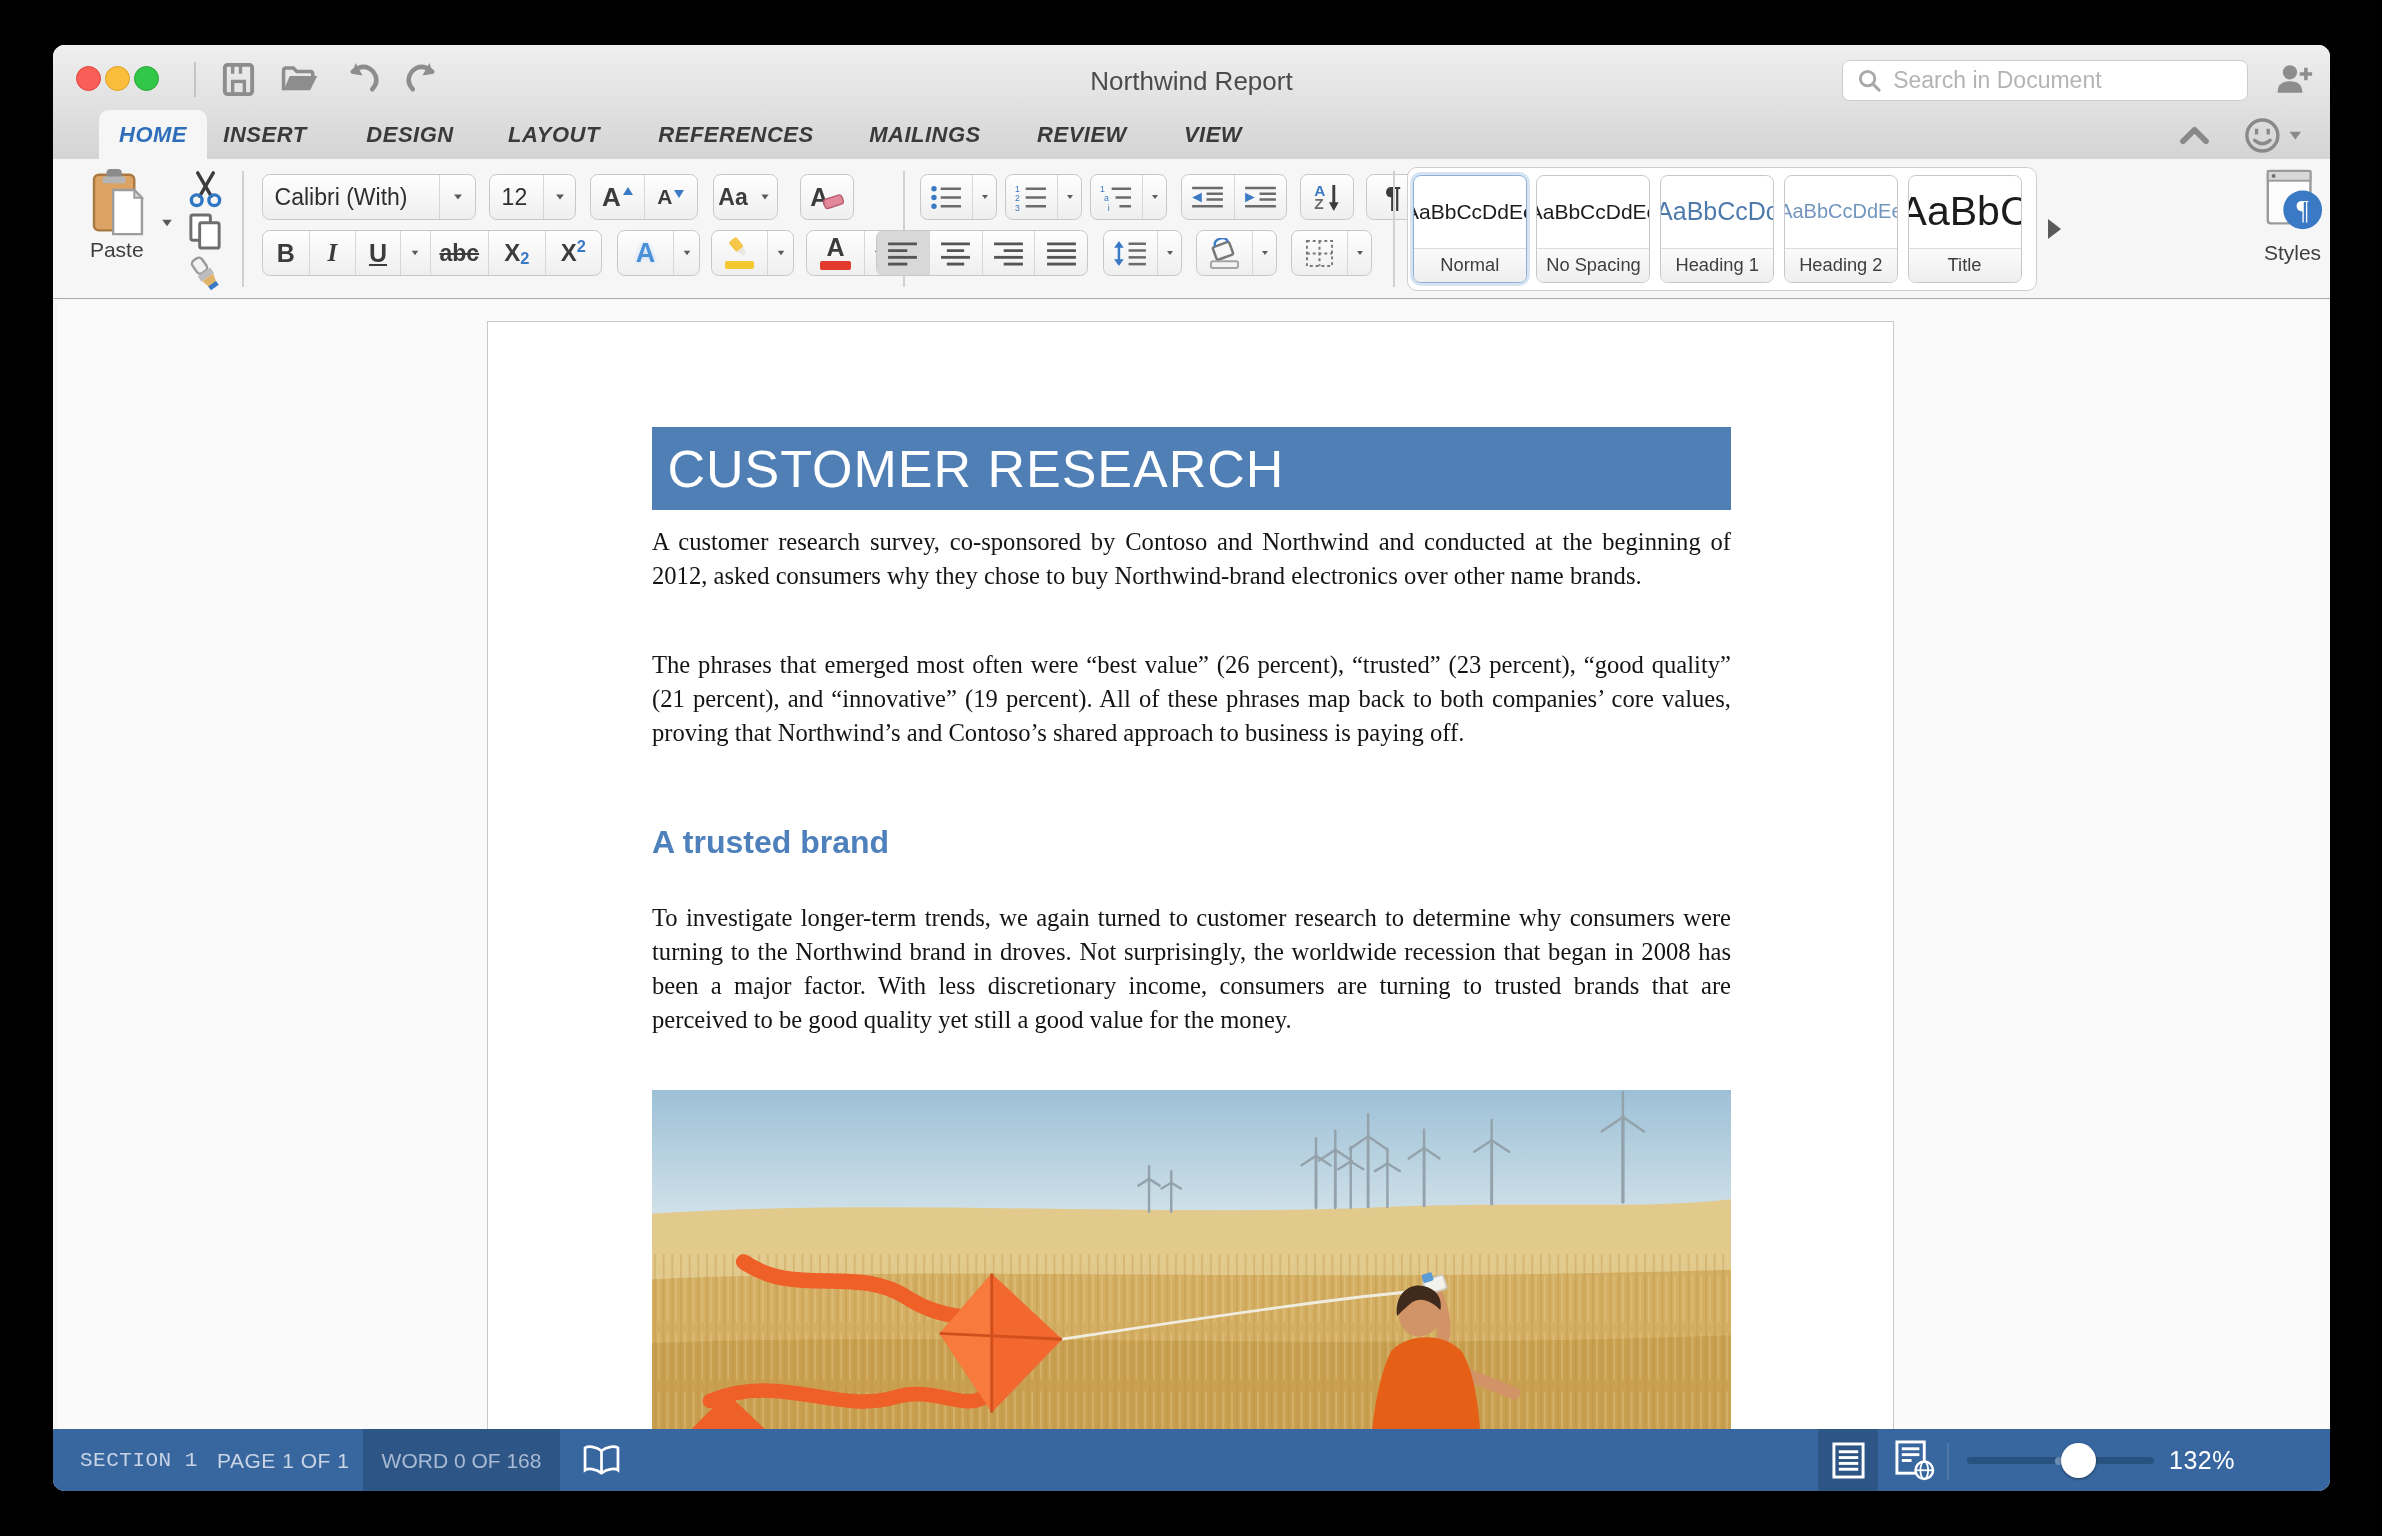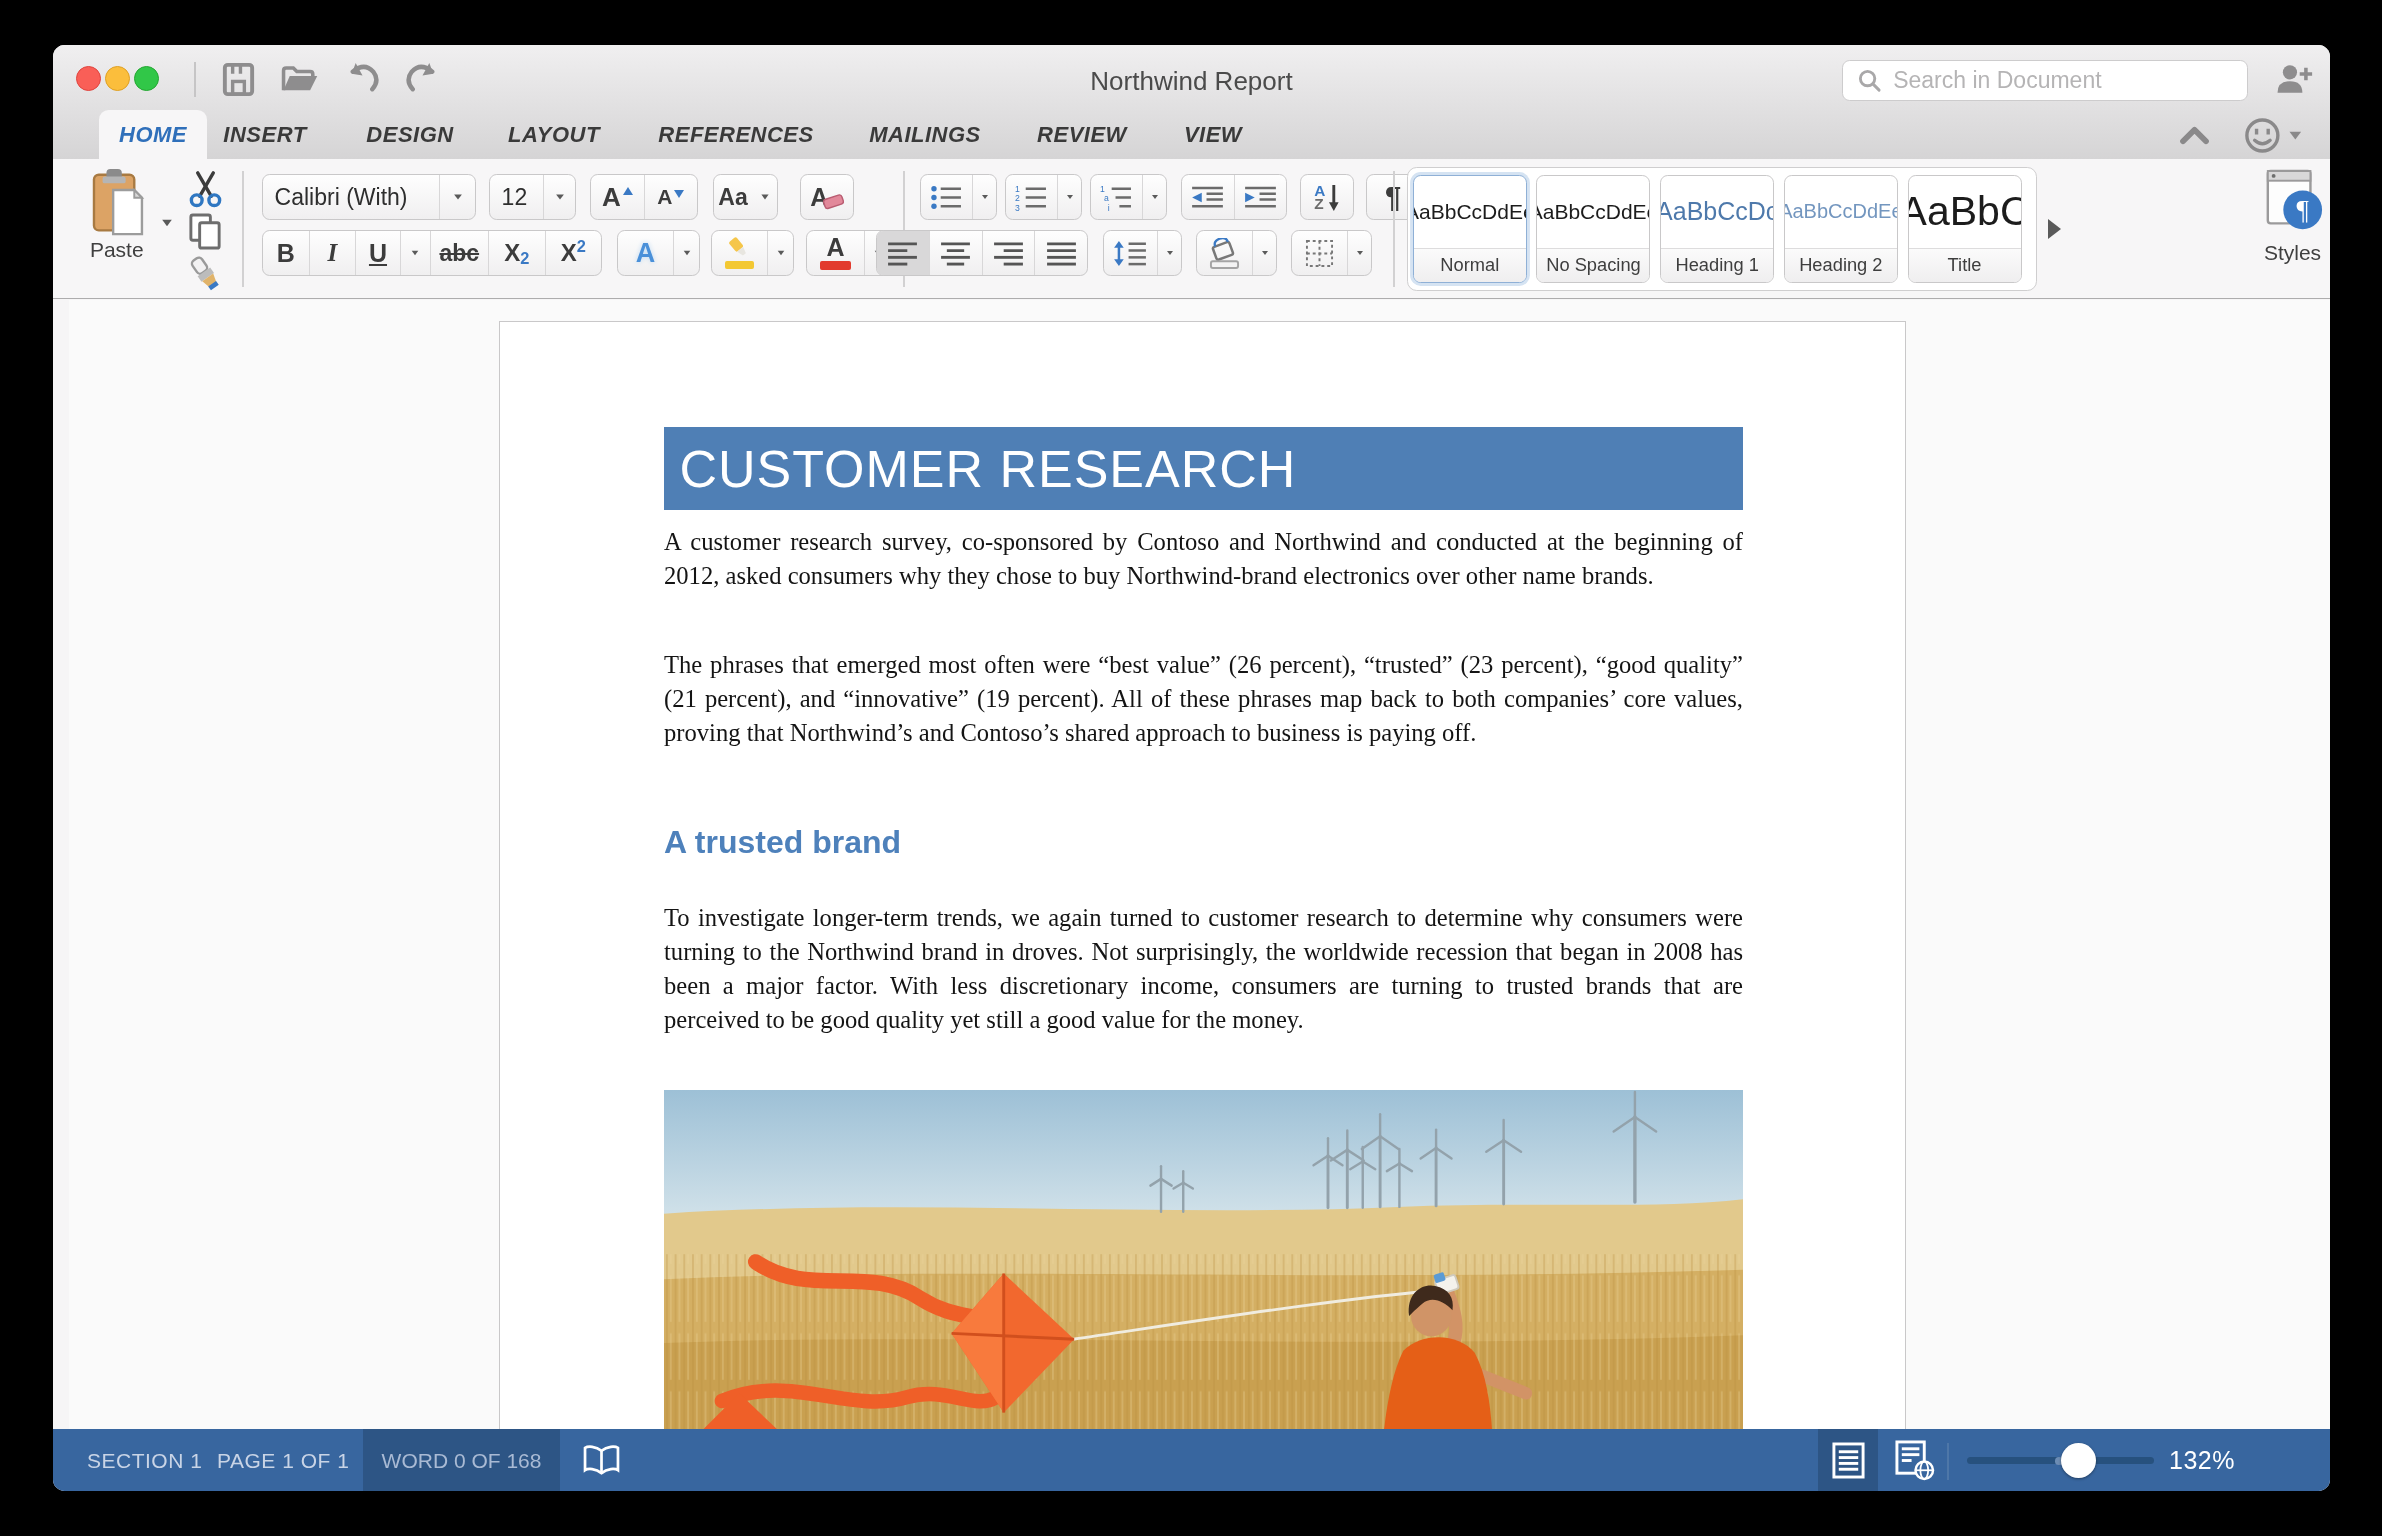--- a/index.html
+++ b/index.html
@@ -41,21 +41,21 @@
   .rib-div{position:absolute;top:11.6px;height:116px;width:1.9px;background:#d2d1d2;}
   .grp-lbl{font-size:21px;color:#3f3f3f;}
   
   .stylecard{width:114px;height:108px;background:#fff;border:1.9px solid #c9c8c9;border-radius:7.7px;
              box-sizing:border-box;display:flex;flex-direction:column;overflow:hidden;}
   .stylecard .sample{flex:1;display:flex;align-items:center;justify-content:center;white-space:nowrap;overflow:hidden;}
   .stylecard .lbl{height:33px;border-top:1.9px solid #dddcdd;background:linear-gradient(#fbfbfb,#efeeef);
              display:flex;align-items:center;justify-content:center;font-size:18.3px;color:#3e3e3e;}
   .stylecard.selected{border-color:#8fb0d6;box-shadow:0 0 0 2.9px #d5e3f2;}
   
-  .canvas{position:absolute;left:16px;top:255px;width:100%;height:1129px;background:#fafafa;overflow:hidden;}
+  .canvas{position:absolute;left:4px;top:255px;width:100%;height:1129px;background:#fafafa;overflow:hidden;}
   .page{position:absolute;left:430px;top:21px;width:1407px;height:1448px;background:#fff;
         border:1.9px solid #c9c8c9;box-sizing:border-box;}
   .banner{position:absolute;left:164px;top:105px;width:1079px;height:83px;background:#4f7fb5;
           color:#fff;font-size:52px;display:flex;align-items:center;padding-left:15.4px;box-sizing:border-box;
           letter-spacing:1px;}
   .bodytext{position:absolute;left:164px;width:1079px;font-family:"Liberation Serif",serif;
             font-size:24.6px;line-height:34px;color:#141414;text-align:justify;}
   .h2{position:absolute;left:164px;top:502px;font-size:32px;font-weight:700;color:#4e81bb;}
   .photo{position:absolute;left:164px;top:768px;width:1079px;height:340px;overflow:hidden;}
   
@@ -569,21 +569,21 @@
           <rect x="798" y="190" width="11" height="9" rx="2" fill="#5b9bd5" transform="rotate(-18 803 194)"></rect>
           <path d="M766,270 C786,250 824,252 840,272 C852,294 856,324 858,352 L746,352 C750,318 756,290 766,270 Z" fill="#e55f17"></path>
           <circle cx="795" cy="234" r="21" fill="#d09467"></circle>
           <path d="M772,234 C769,210 786,200 799,203 C813,206 819,215 817,228 C808,218 795,213 786,221 C779,227 775,231 772,234 Z" fill="#3f2a1c"></path>
         </svg>
       </div>
     </div>
   </div>
 
   <div class="statusbar">
-    <div class="st-item" style="left:34px;">SECTION 1</div>
+    <div class="st-item" style="left:27px;font-family:Liberation Mono, monospace;">SECTION 1</div>
     <div class="st-item" style="left:164px;">PAGE 1 OF 1</div>
     <div class="wordseg">WORD 0 OF 168</div>
     <svg style="position:absolute;left:529px;top:16.4px;" width="39" height="31" viewBox="0 0 40 32">
       <path d="M20,6 C14,1 6,1 3,3 L3,26 C6,24 14,24 20,29 C26,24 34,24 37,26 L37,3 C34,1 26,1 20,6 Z" fill="none" stroke="#fff" stroke-width="2.8"></path>
       <line x1="20" y1="6" x2="20" y2="29" stroke="#fff" stroke-width="2.8"></line>
     </svg>
 
     <div class="viewtile active" style="left:1765px;">
       <svg width="35" height="39" viewBox="0 0 36 40">
         <rect x="3" y="3" width="30" height="34" fill="none" stroke="#fff" stroke-width="3"></rect>

